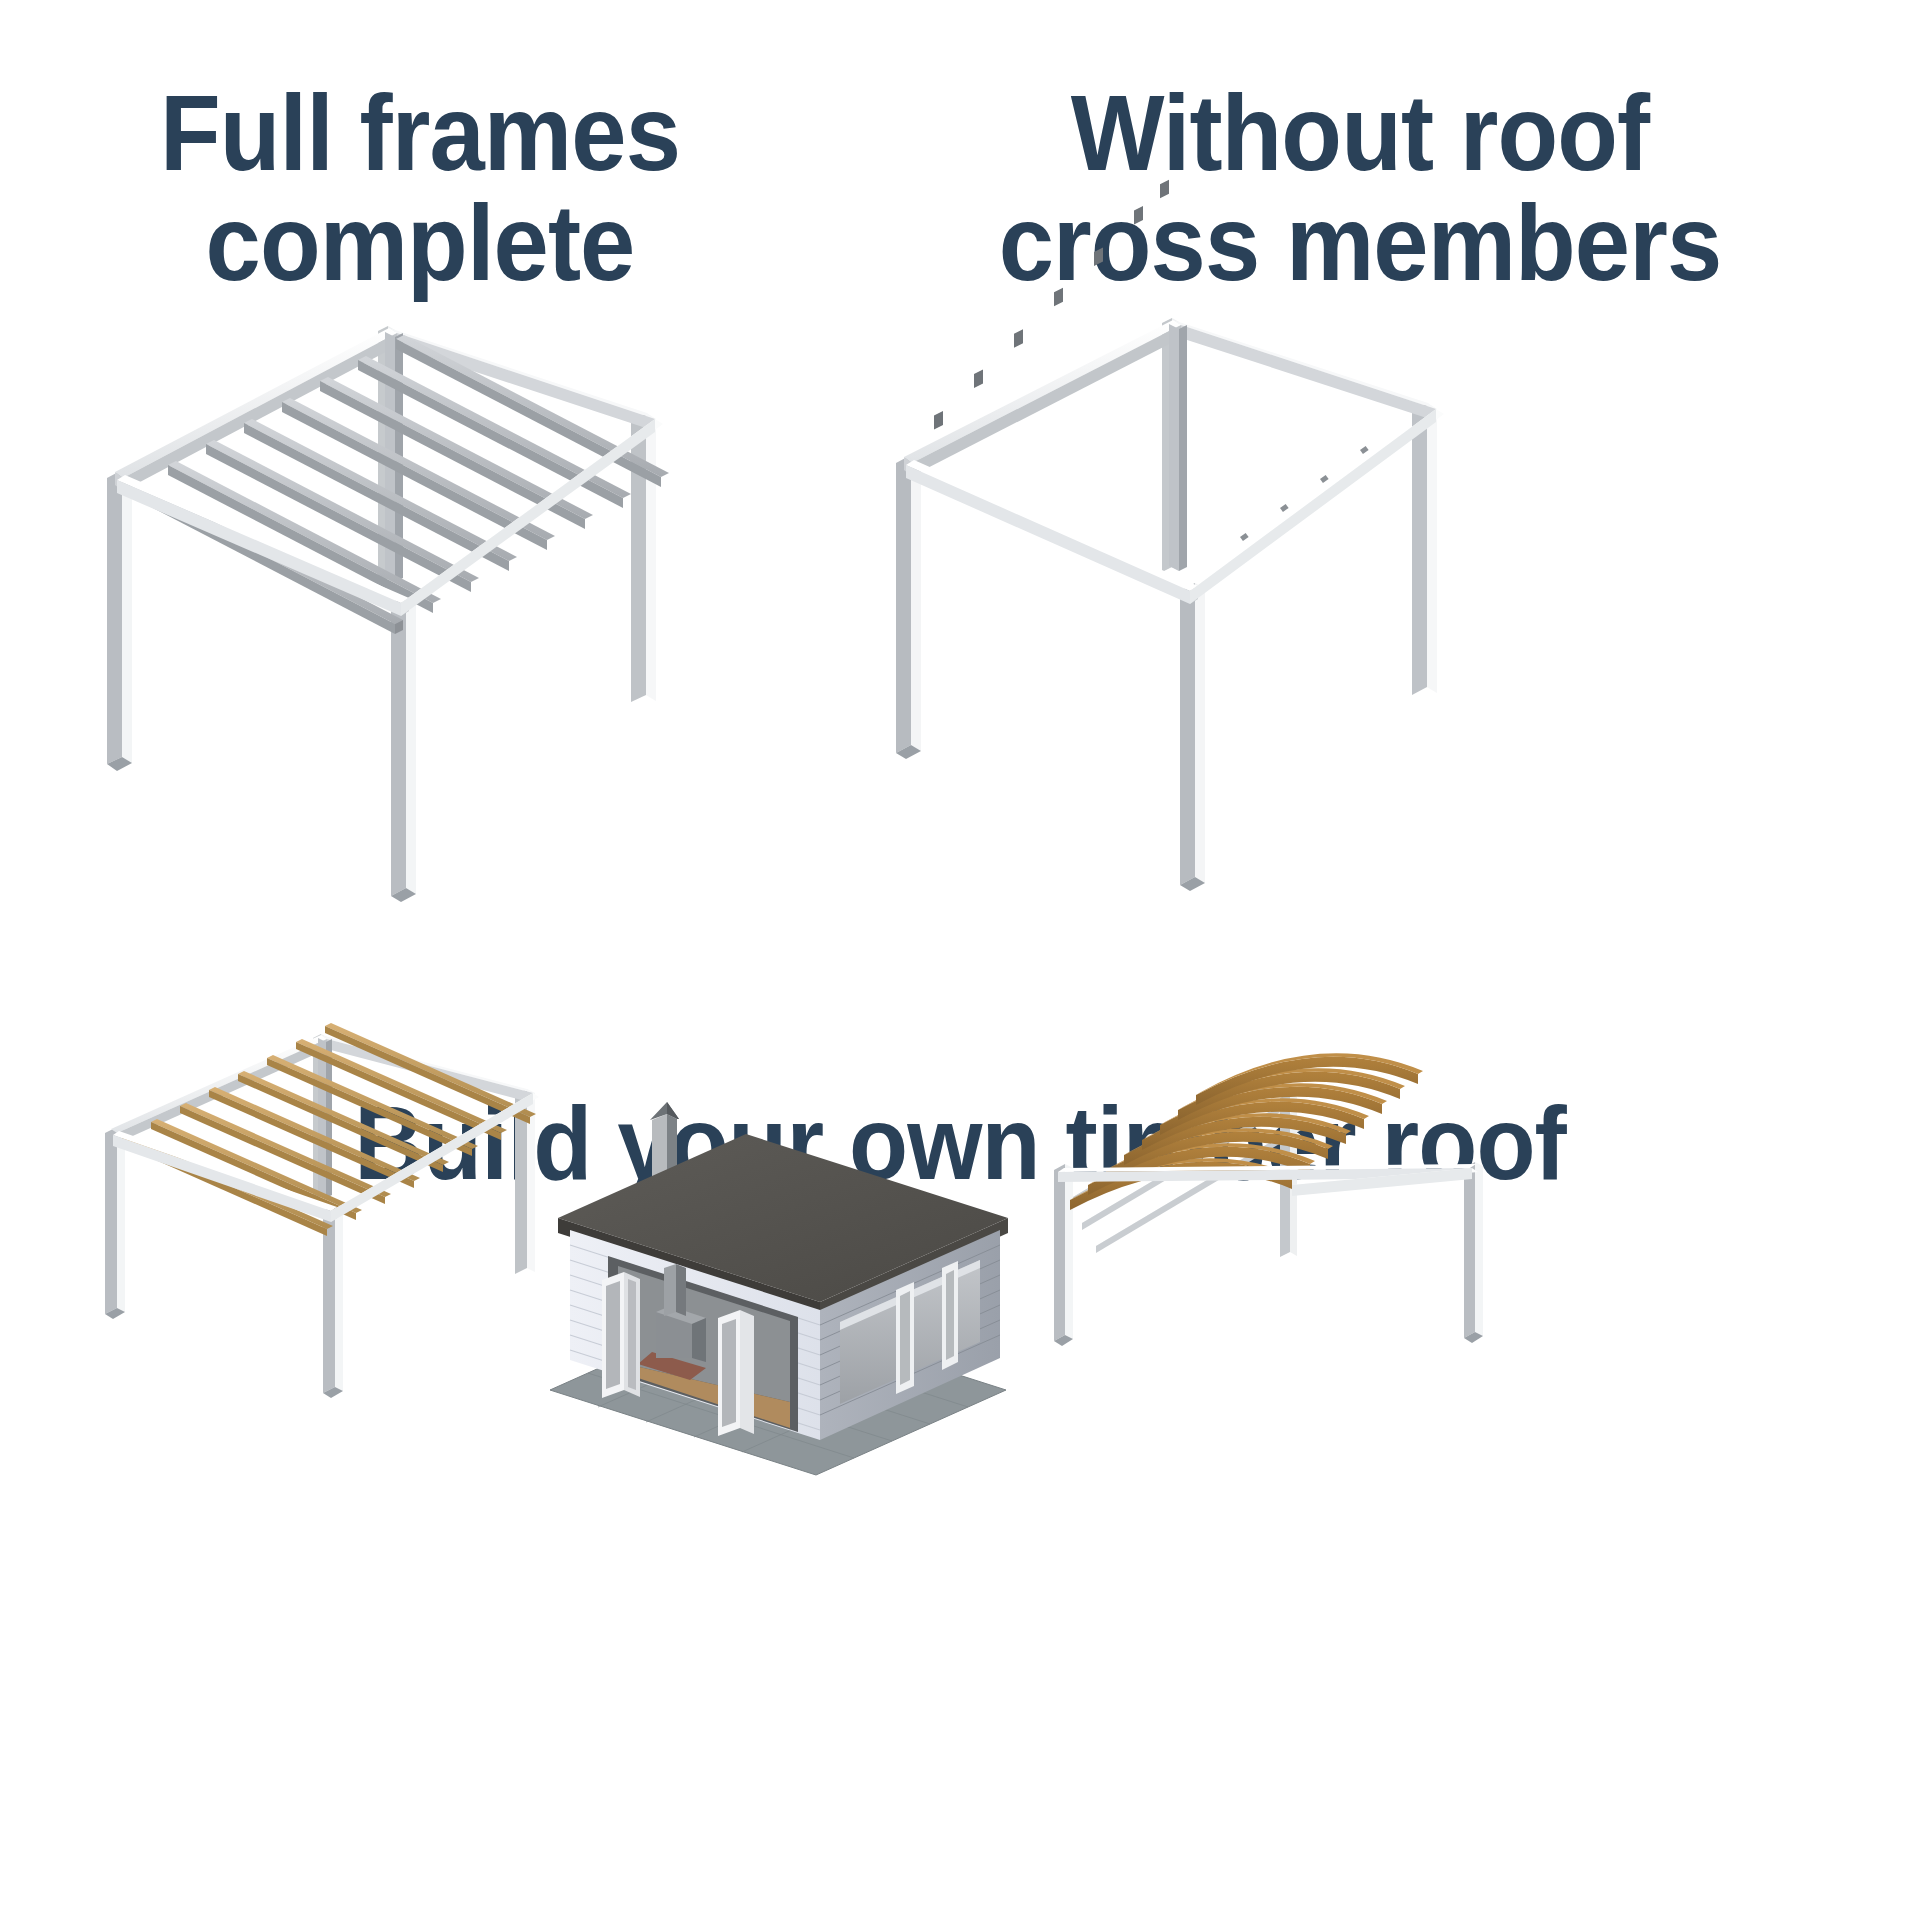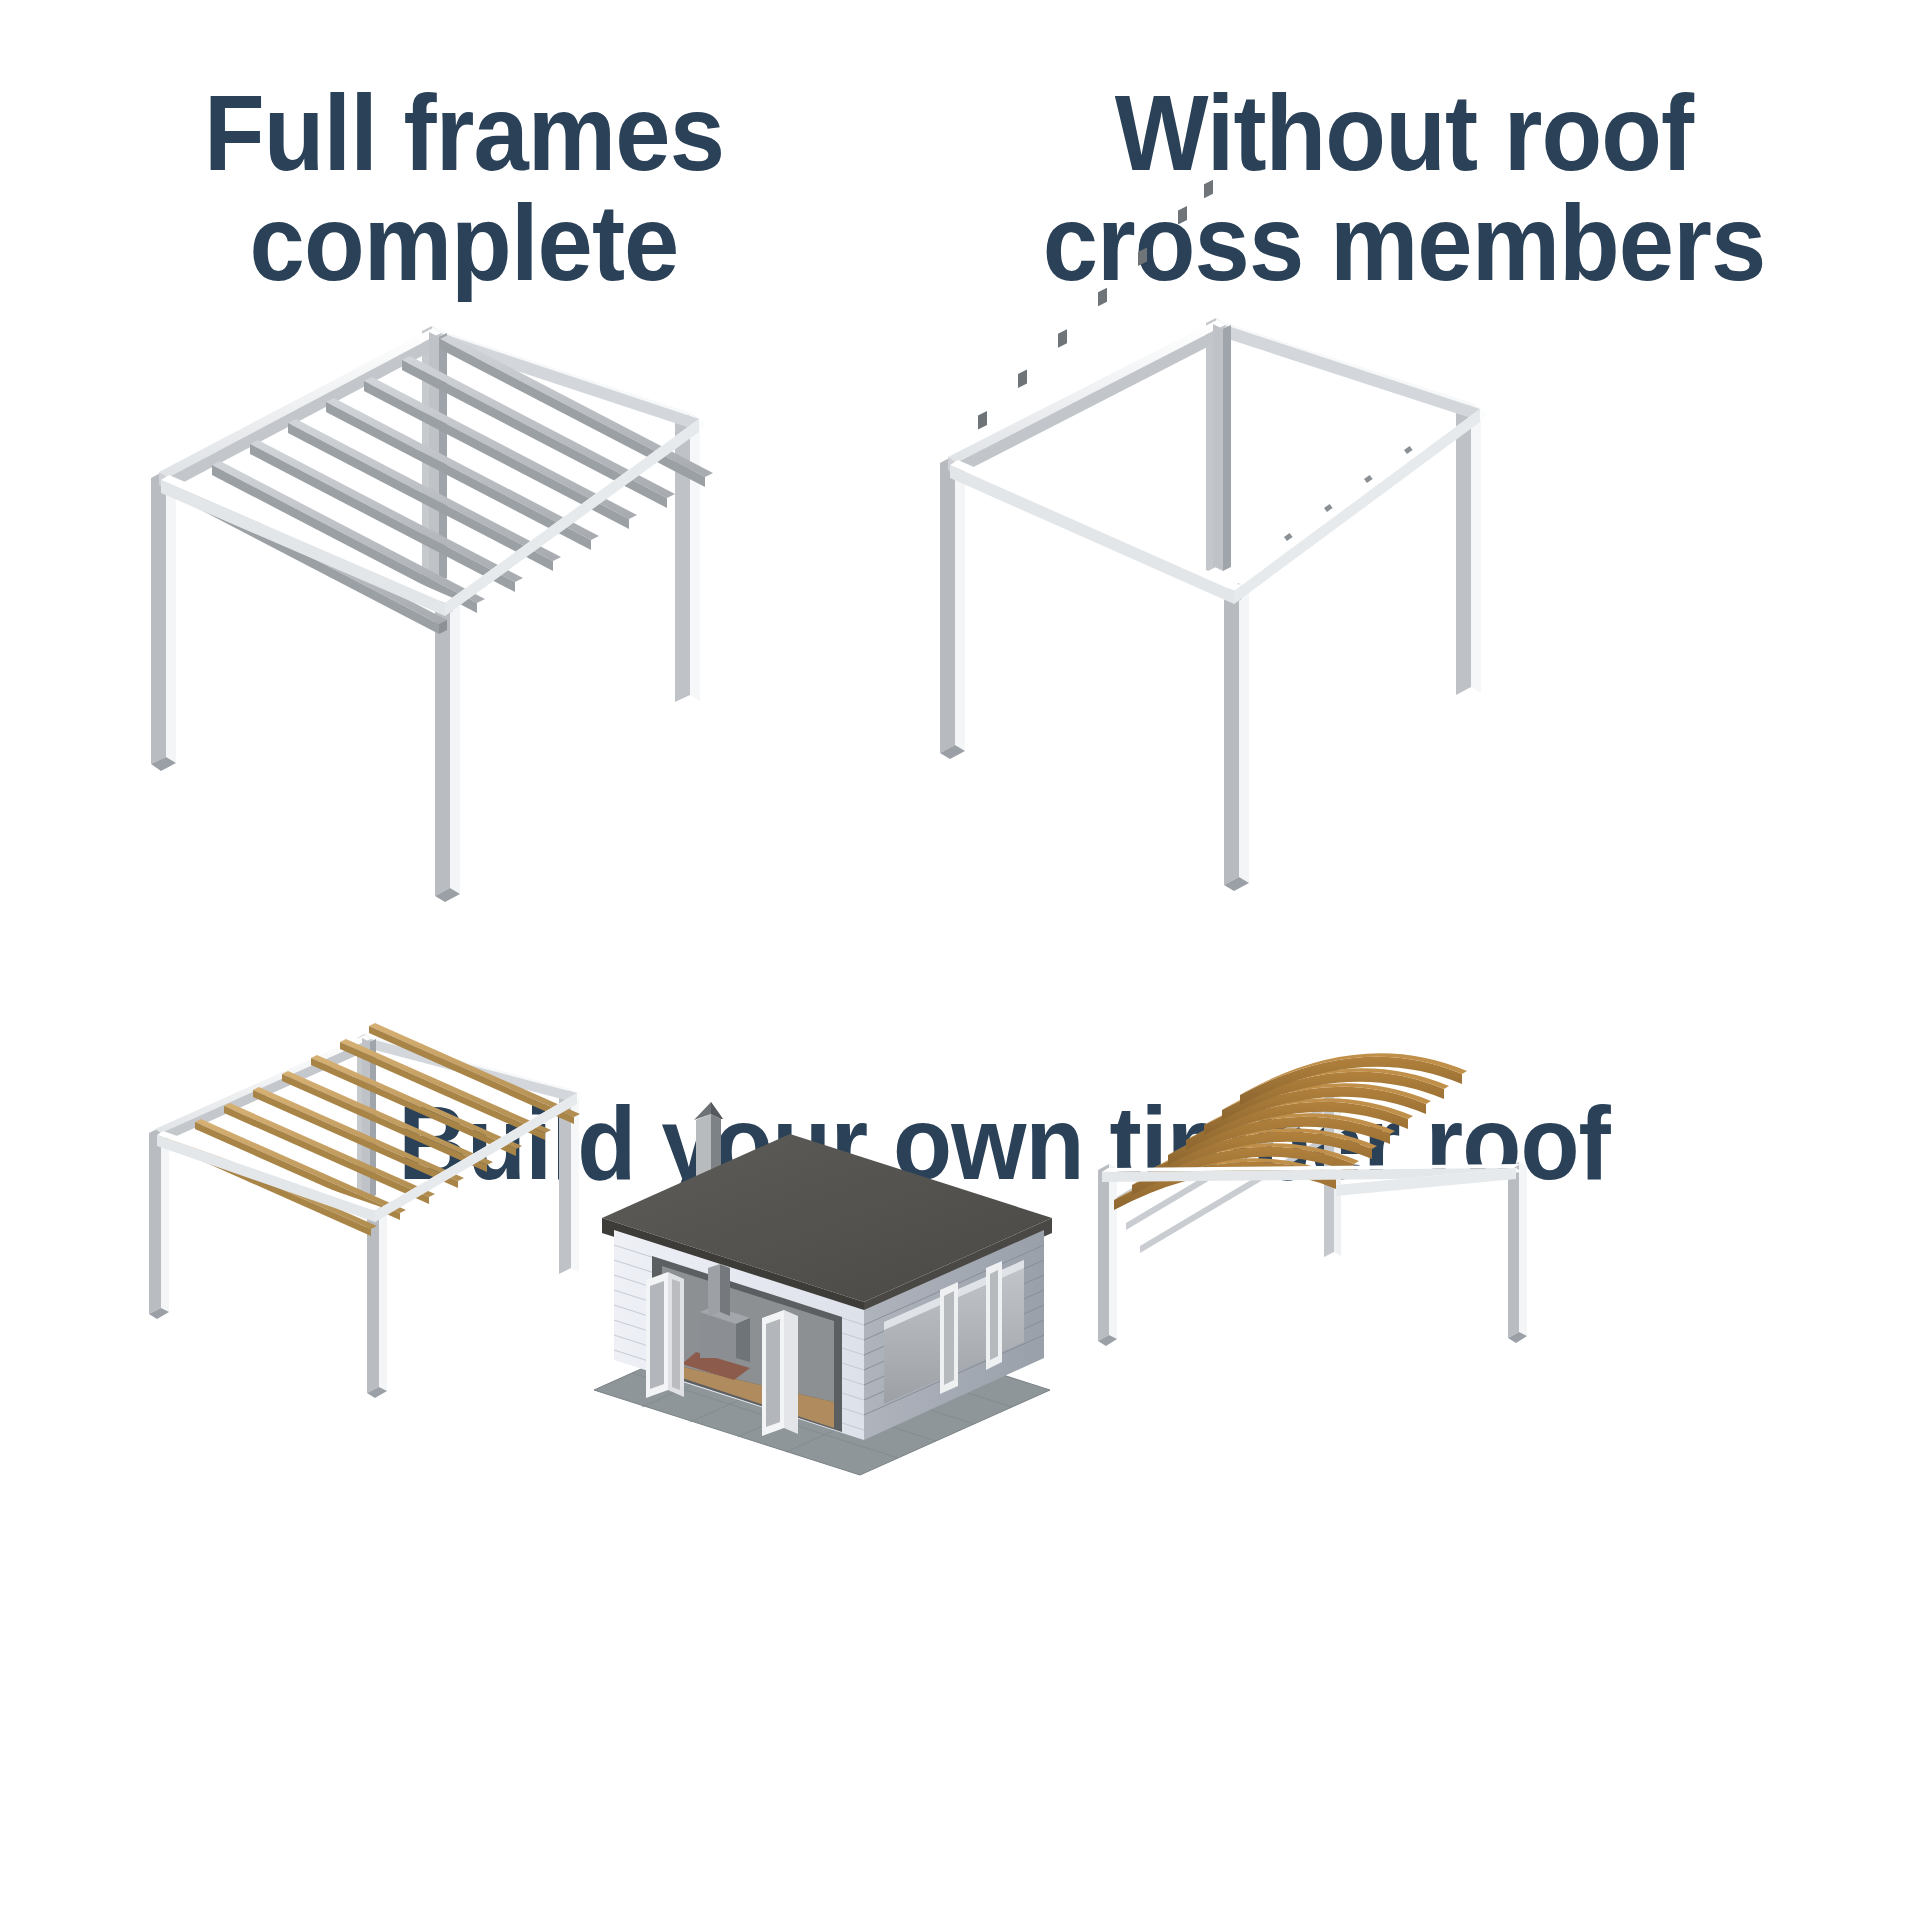--- a/index.html
+++ b/index.html
@@ -4,21 +4,21 @@
 <title>Pergola frame options</title>
 <style>
   html,body{margin:0;padding:0;}
   body{
     width:1920px;height:1920px;
     background:#ffffff;
     font-family:"Liberation Sans", sans-serif;
     overflow:hidden;
     position:relative;
   }
-  .page{position:absolute;inset:0;margin-left:44px;}
+  .page{position:absolute;inset:0;}
 
   
   .heading{
     position:absolute;
     color:#2a4158;
     font-weight:bold;
     letter-spacing:-1px;
     line-height:1.02;
     text-align:center;
     font-stretch:condensed;

